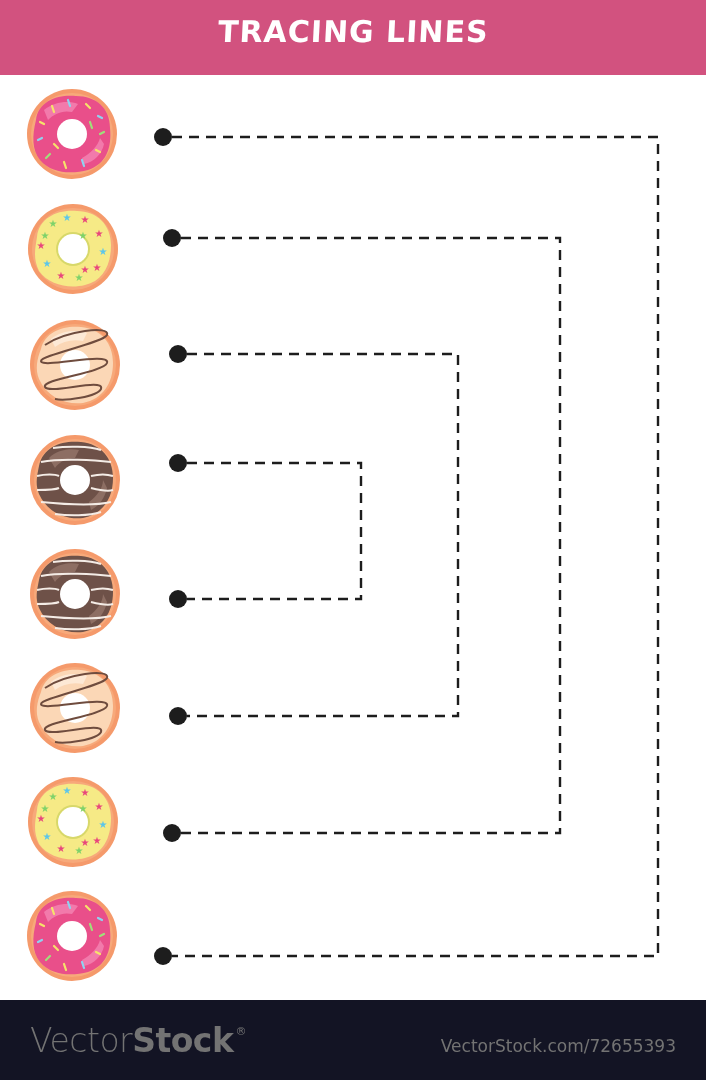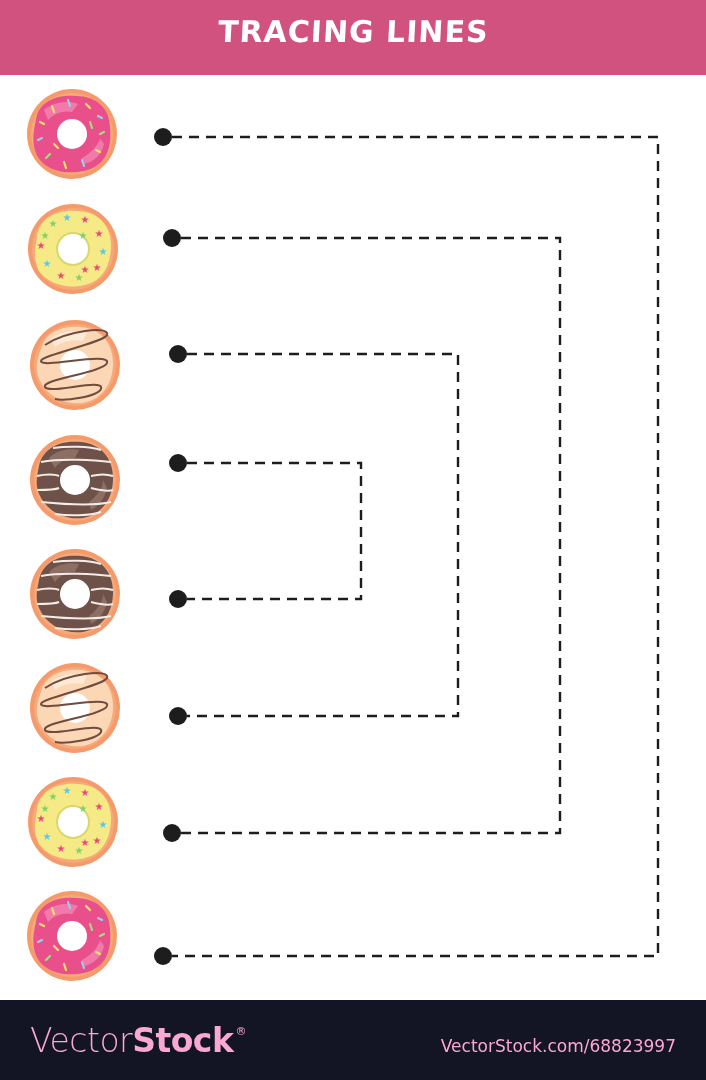--- a/index.html
+++ b/index.html
@@ -1,21 +1,21 @@
 <!DOCTYPE html>
 <html><head>
 <meta charset="utf-8">
 <style>
   html, body { margin: 0; padding: 0; }
   body { width: 706px; height: 1080px; position: relative; background: #ffffff; overflow: hidden; font-family: "DejaVu Sans", sans-serif; }
   .header { position: absolute; left: 0; top: 0; width: 706px; height: 75px; background: #d2527f; display: flex; align-items: center; justify-content: center; }
   .header .title { color: #ffffff; font-family: "DejaVu Sans", sans-serif; font-weight: bold; font-size: 30px; letter-spacing: 1px; transform: translateY(-6px) skewX(-3deg); }
   .worksheet { position: absolute; left: 0; top: 75px; width: 706px; height: 925px; }
   .worksheet svg { position: absolute; left: 0; top: -75px; }
-  .footer { position: absolute; left: 0; top: 1000px; width: 706px; height: 80px; background: #131424; color: #f9a8d4; }
+  .footer { position: absolute; left: 0; top: 1000px; width: 706px; height: 80px; background: #131424; color: #737373; }
   .footer .logo { position: absolute; left: 30px; top: 21px; font-family: "DejaVu Sans", sans-serif; font-size: 33px; letter-spacing: -0.5px; }
   .footer .logo .thin { font-weight: 300; }
   .footer .logo .bold { font-weight: bold; }
   .footer .logo sup { font-size: 11px; vertical-align: top; position: relative; top: 4px; margin-left: 2px; }
   .footer .ref { position: absolute; right: 30px; top: 36px; font-family: "DejaVu Sans", sans-serif; font-size: 17px; }
 </style>
 </head>
 <body>
 
 <div class="header">
@@ -142,14 +142,14 @@
       <circle cx="172" cy="833" r="9"></circle>
       <circle cx="163" cy="956" r="9"></circle>
     </g>
   </svg>
 </div>
 
 <div class="footer">
   <div class="logo">
     <span class="thin">Vector</span><span class="bold">Stock</span><sup>®</sup>
   </div>
-  <div class="ref">VectorStock.com/68823997</div>
+  <div class="ref">VectorStock.com/72655393</div>
 </div>
 
 </body></html>

